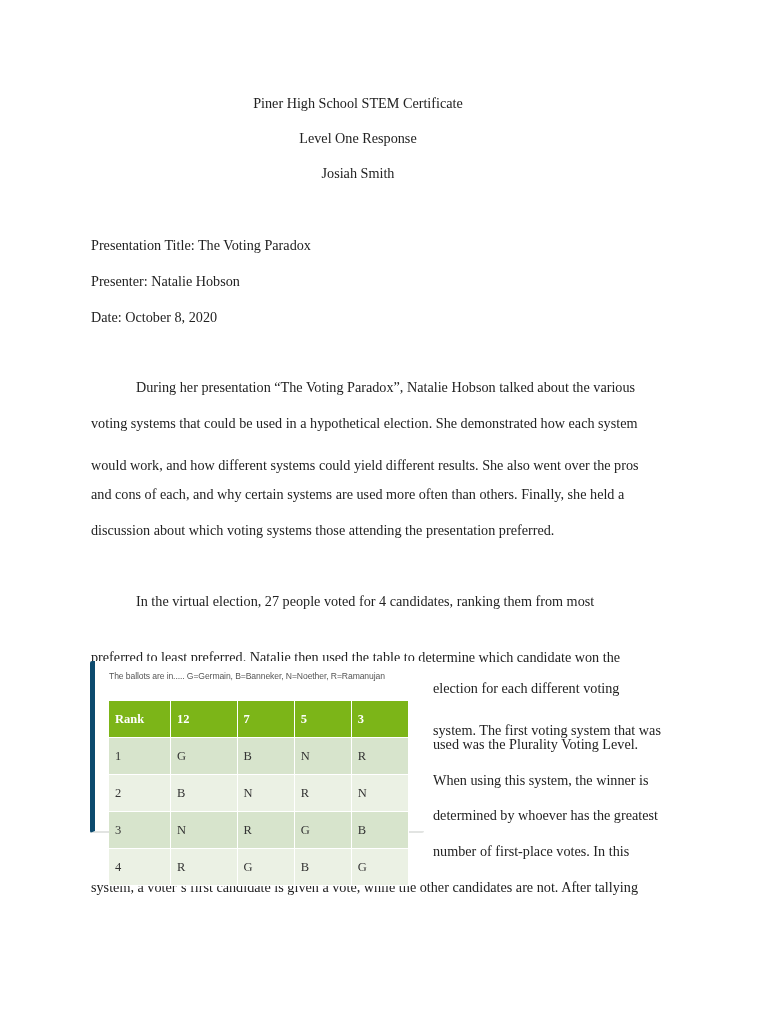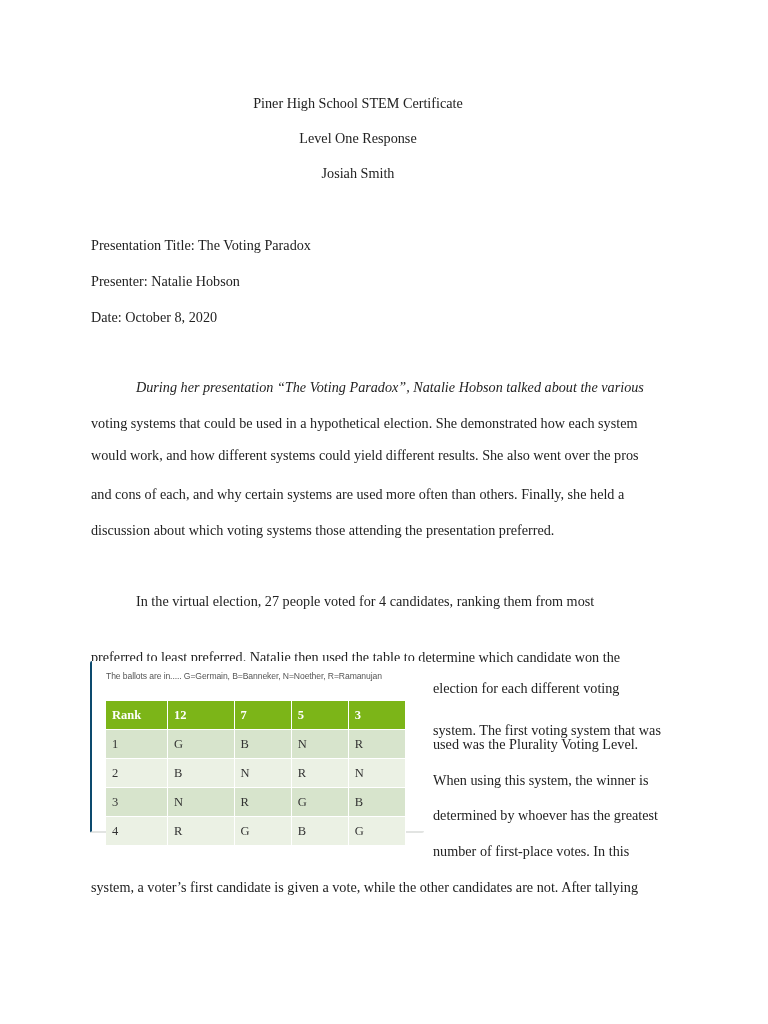--- a/index.html
+++ b/index.html
@@ -5,53 +5,53 @@
   html, body { margin: 0; padding: 0; }
   body {
     width: 768px; height: 1024px; background: #ffffff; overflow: hidden;
     font-family: "Liberation Serif", "DejaVu Serif", serif; color: #222;
     position: relative;
   }
   .line { position: absolute; font-size: 14.2px; white-space: nowrap; line-height: 18px; }
   .center { left: 0; width: 716px; text-align: center; }
   .figure {
     position: absolute; left: 90px; top: 661px; width: 334px; height: 172px;
-    background: #fff; border-left: 2px solid #0c4a6e; border-bottom: 2px solid #e2e4e2;
+    background: #fff; border-left: 5px solid #0c4a6e; border-bottom: 2px solid #e2e4e2;
     border-radius: 2px; box-sizing: border-box;
   }
   .fig-caption {
     position: absolute; left: 14px; top: 10px; font-family: "Liberation Sans", "DejaVu Sans", sans-serif;
     font-size: 8.6px; color: #555; white-space: nowrap; letter-spacing: -0.1px;
   }
   table.ballots {
     position: absolute; left: 14px; top: 40px; width: 300px; border-collapse: collapse;
     font-family: "Liberation Serif", "DejaVu Serif", serif; font-size: 12.5px; color: #333;
   }
   table.ballots th, table.ballots td {
-    height: 28px; padding: 0 5px 0 6px; text-align: left; border-right: 1px solid #ffffff;
+    height: 36px; padding: 0 5px 0 6px; text-align: left; border-right: 1px solid #ffffff;
     border-bottom: 1px solid #ffffff;
   }
   table.ballots th { background: #7cb518; color: #ffffff; font-weight: bold; }
   table.ballots tr.odd td { background: #d7e4cc; }
   table.ballots tr.even td { background: #ebf1e4; }
 </style>
 </head>
 <body>
 
 <div class="line center" style="top:94px;">Piner High School STEM Certificate</div>
 <div class="line center" style="top:129px;">Level One Response</div>
 <div class="line center" style="top:164px;">Josiah Smith</div>
 
 <div class="line" style="left:91px; top:236px;">Presentation Title: The Voting Paradox</div>
 <div class="line" style="left:91px; top:272px;">Presenter: Natalie Hobson</div>
 <div class="line" style="left:91px; top:308px;">Date: October 8, 2020</div>
 
-<div class="line" style="left:136px; top:378px;font-style:italic;">During her presentation “The Voting Paradox”,  Natalie Hobson talked about the various</div>
+<div class="line" style="left:136px; top:378px;">During her presentation “The Voting Paradox”,  Natalie Hobson talked about the various</div>
 <div class="line" style="left:91px; top:414px;">voting systems that could be used in a hypothetical election. She demonstrated how each system</div>
-<div class="line" style="left:91px; top:446px;">would work, and how different systems could yield different results. She also went over the pros</div>
+<div class="line" style="left:91px; top:456px;">would work, and how different systems could yield different results. She also went over the pros</div>
 <div class="line" style="left:91px; top:485px;">and cons of each, and why certain systems are used more often than others. Finally, she held a</div>
 <div class="line" style="left:91px; top:521px;">discussion about which voting systems those attending the presentation preferred.</div>
 
 <div class="line" style="left:136px; top:592px;">In the virtual election, 27 people voted for 4 candidates, ranking them from most</div>
 <div class="line" style="left:91px; top:628px;margin-top:20px;">preferred to least preferred. Natalie then used the table to determine which candidate won the</div>
 
 <div class="line" style="left:433px; top:679px;">election for each different voting</div>
 <div class="line" style="left:433px; top:699px;margin-top:22px;">system. The first voting system that was</div>
 <div class="line" style="left:433px; top:735px;">used was the Plurality Voting Level.</div>
 <div class="line" style="left:433px; top:771px;">When using this system, the winner is</div>

